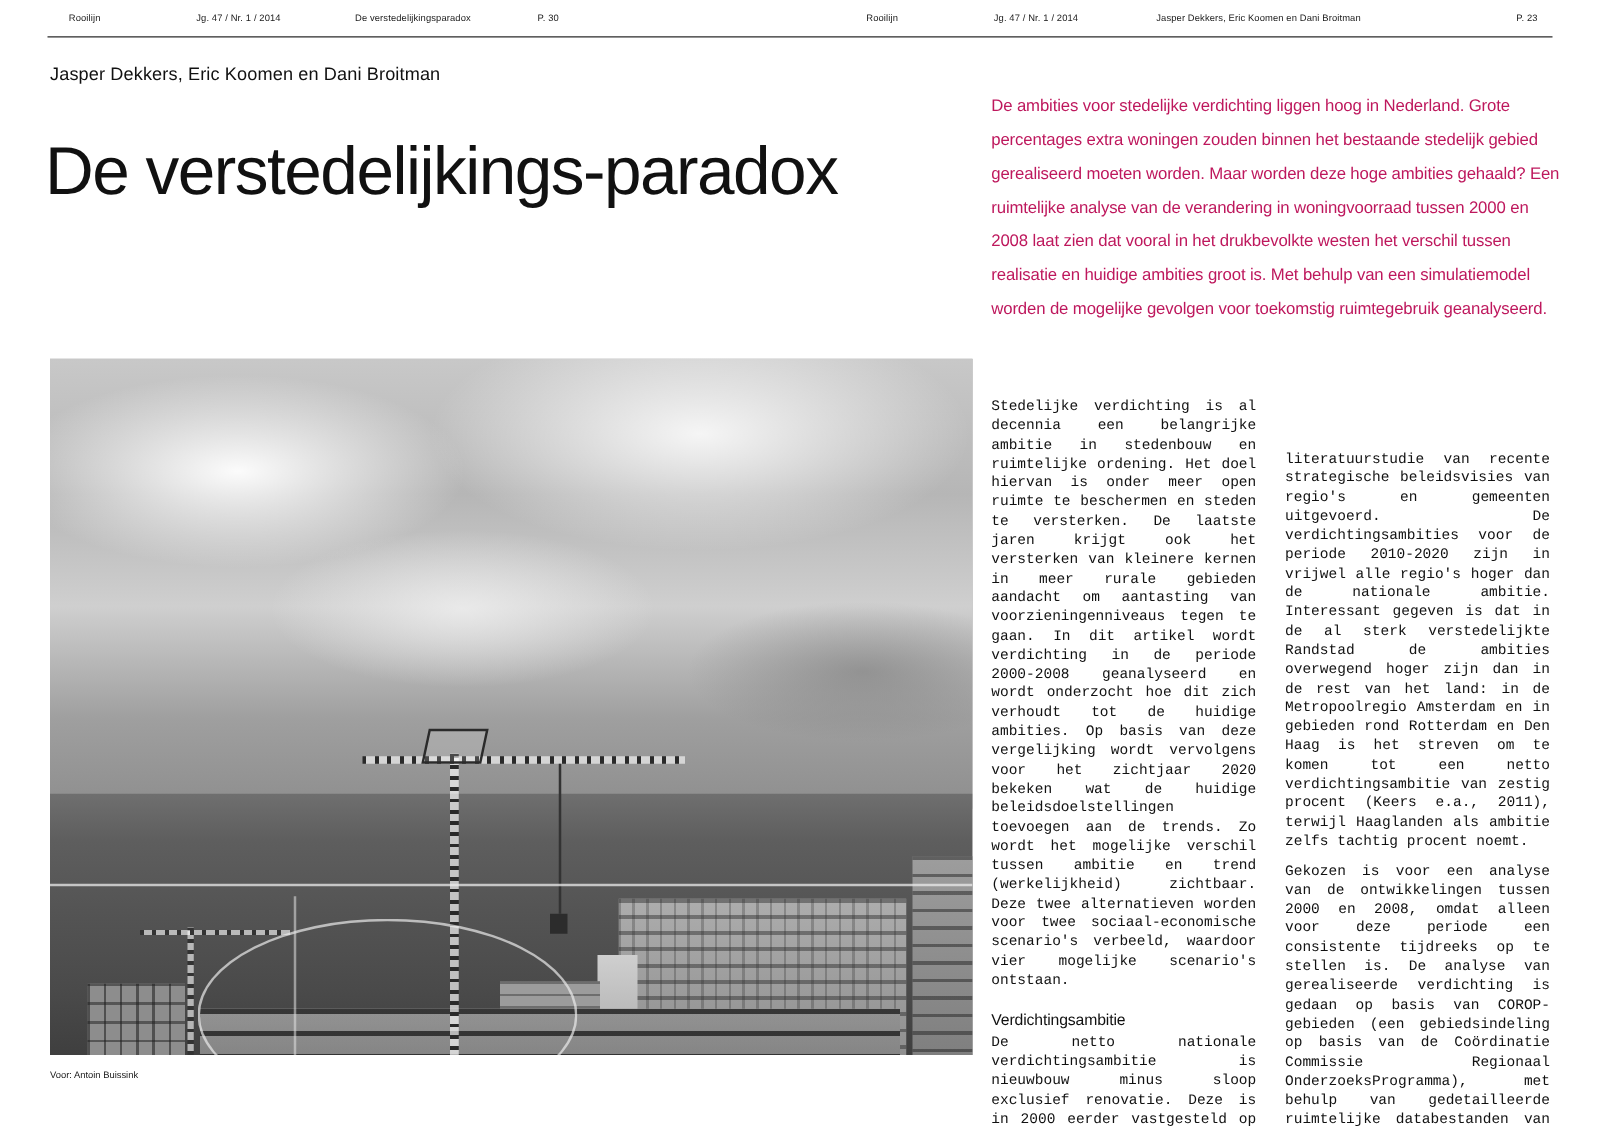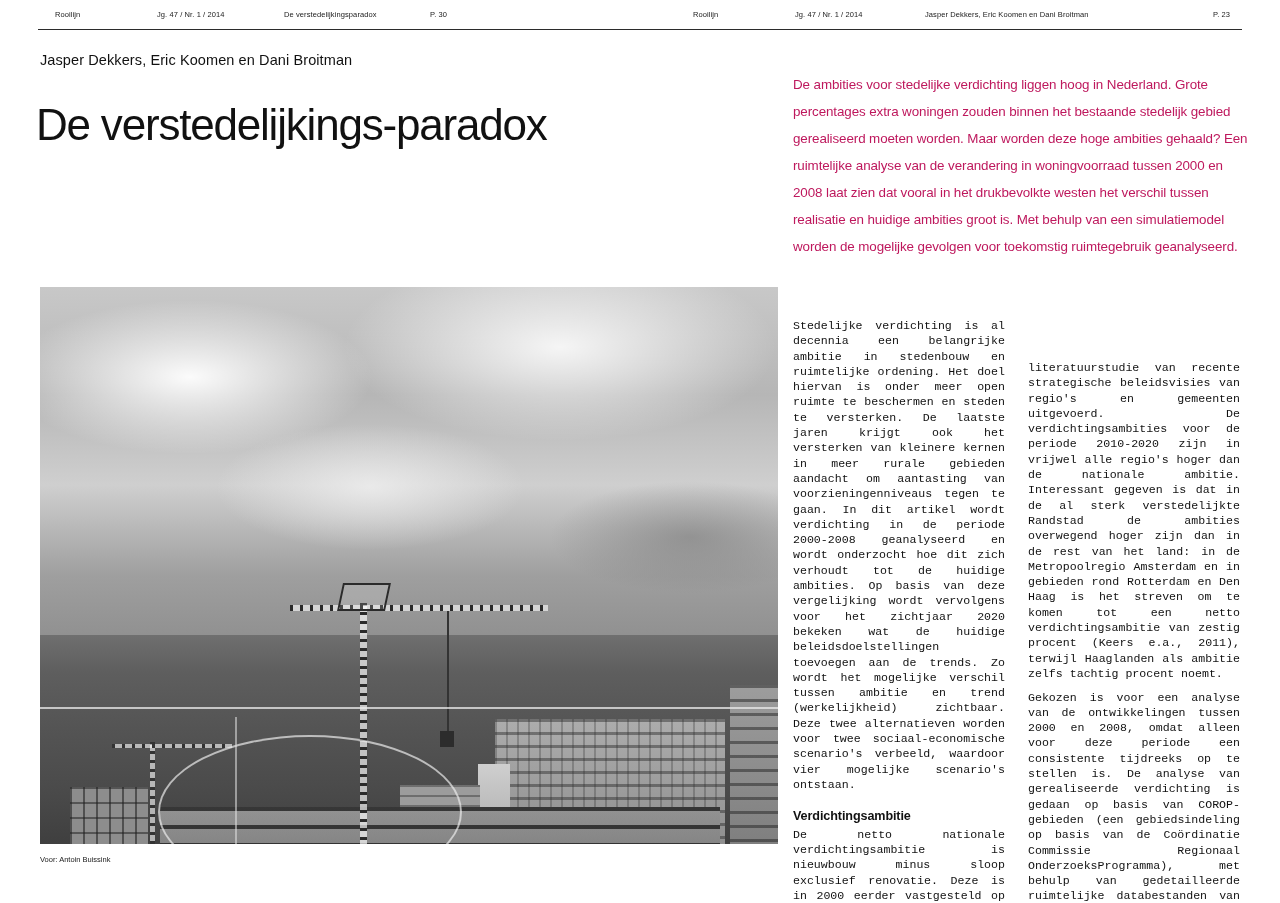--- a/index.html
+++ b/index.html
@@ -58,21 +58,21 @@
     font-size: 14.5px;
     font-weight: 400;
     letter-spacing: 0.1px;
     color: #111;
   }
   .title {
     position: absolute;
     left: 36px;
     top: 73px;
     width: 700px;
-    font-size: 44px;
+    font-size: 54px;
     line-height: 1.06;
     font-weight: 400;
     letter-spacing: -1.2px;
     color: #111;
   }
 
   
   .photo-wrap {
     position: absolute;
     left: 40px;
@@ -212,21 +212,21 @@
     color: #111;
     hyphens: auto;
   }
   .col-1 { left: 0; }
   .col-2 { left: 235px; margin-top: 42px; }
   .col p { margin: 0; font-family: Liberation Mono, monospace; }
   .col p + p { margin-top: 0.72em; text-indent: 0; }
   .subhead {
     font-family: "Liberation Sans", sans-serif;
     font-size: 12.6px;
-    font-weight: 700;
+    font-weight: 400;
     margin-top: 1.25em;
     margin-bottom: 0.18em;
     letter-spacing: -0.1px;
   }
 </style>
 </head>
 <body>
 
 <div class="runhead">
   <span class="cell rh-l1">Rooilijn</span>

